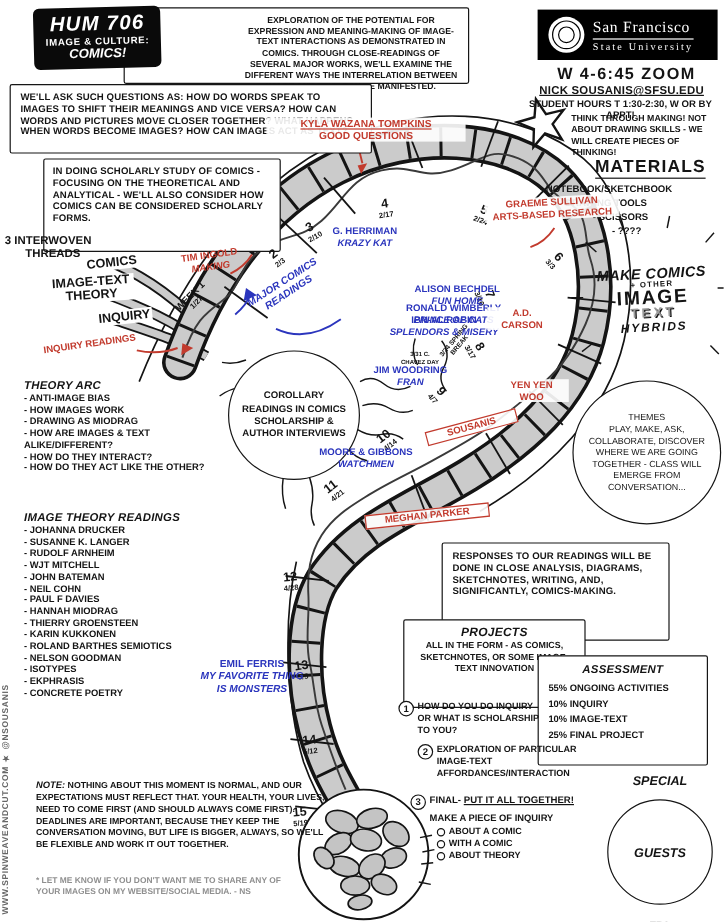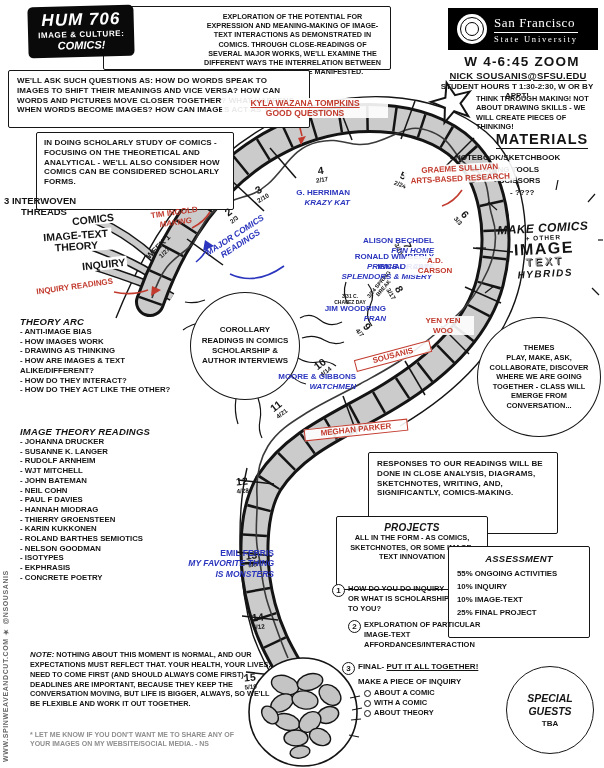--- a/index.html
+++ b/index.html
@@ -38,21 +38,21 @@
   .lab-blue{font-size:8.5px;font-weight:bold;font-style:italic;color:#2b35bd;text-align:center;line-height:1.15;}
   
   .sect{font-size:9.5px;font-weight:bold;font-style:italic;letter-spacing:.2px;}
   .list{font-size:7.8px;font-weight:bold;line-height:9.7px;}
   
   .wk{font-weight:bold;text-align:center;line-height:1;z-index:2;}
   .wk .n{font-size:10.5px;display:block;}
   .wk .d{font-size:6.3px;display:block;margin-top:1px;}
   .wk1 .n{font-size:8px;}
   
-  .rdg{font-size:8px;font-weight:bold;text-align:right;line-height:1.22;color:#2b35bd;}
+  .rdg{font-size:8px;font-weight:bold;text-align:center;line-height:1.22;color:#2b35bd;}
   .rdg .w{font-style:italic;display:block;}
   .gst{font-size:8px;font-weight:bold;text-align:center;line-height:1.2;color:#c23b2e;background:rgba(255,255,255,.9);padding:0 2px;}
   .brk{font-weight:bold;color:#141414;line-height:1.1;text-align:center;}
   
   .circ{border:1.5px solid #161616;border-radius:50%;background:#fff;display:flex;flex-direction:column;align-items:center;justify-content:center;text-align:center;box-sizing:border-box;}
   
   .cnum{display:inline-block;width:11px;height:11px;border:1.3px solid #141414;border-radius:50%;text-align:center;font-size:8px;line-height:11px;font-weight:bold;flex:none;background:#fff;}
   .proj{display:flex;gap:3px;font-size:7.5px;font-weight:bold;line-height:1.3;}
   .opt{position:relative;padding-left:12px;font-size:7.5px;font-weight:bold;line-height:1.35;}
   .opt::before{content:"";position:absolute;left:2px;top:2px;width:5px;height:5px;border:1.3px solid #141414;border-radius:50%;background:#fff;}
@@ -232,21 +232,21 @@
   <div class="abs txt thr" style="left:70px;top:213px;transform:rotate(-6deg);">COMICS</div>
   <div class="abs txt thr ctr" style="left:40px;top:230px;width:68px;transform:rotate(-4deg);line-height:1.05;">IMAGE-TEXT THEORY</div>
   <div class="abs txt thr" style="left:80px;top:258px;transform:rotate(-6deg);">INQUIRY</div>
   <div class="abs txt lab-red" style="left:36px;top:282px;transform:rotate(-8deg);">INQUIRY READINGS</div>
   <div class="abs txt lab-blue" style="left:196px;top:230px;width:84px;transform:rotate(-33deg);">MAJOR COMICS READINGS</div>
 
   <div class="abs txt" style="left:20px;top:316px;width:152px;">
     <div class="sect">THEORY ARC</div>
     <div class="list">- ANTI-IMAGE BIAS</div>
     <div class="list">- HOW IMAGES WORK</div>
-    <div class="list">- DRAWING AS THINKING</div>
+    <div class="list">- DRAWING AS MIODRAG</div>
     <div class="list">- HOW ARE IMAGES &amp; TEXT ALIKE/DIFFERENT?</div>
     <div class="list">- HOW DO THEY INTERACT?</div>
     <div class="list">- HOW DO THEY ACT LIKE THE OTHER?</div>
   </div>
 
   <div class="abs txt" style="left:20px;top:426px;width:170px;">
     <div class="sect">IMAGE THEORY READINGS</div>
     <div class="list">- JOHANNA DRUCKER</div>
     <div class="list">- SUSANNE K. LANGER</div>
     <div class="list">- RUDOLF ARNHEIM</div>
@@ -259,21 +259,21 @@
     <div class="list">- KARIN KUKKONEN</div>
     <div class="list">- ROLAND BARTHES SEMIOTICS</div>
     <div class="list">- NELSON GOODMAN</div>
     <div class="list">- ISOTYPES</div>
     <div class="list">- EKPHRASIS</div>
     <div class="list">- CONCRETE POETRY</div>
   </div>
 
   <div class="abs txt circ" style="left:190px;top:292px;width:110px;height:108px;padding:10px;font-size:8px;font-weight:bold;line-height:1.3;">COROLLARY READINGS IN COMICS SCHOLARSHIP &amp; AUTHOR INTERVIEWS</div>
 
-  <div class="abs txt circ" style="left:477px;top:317px;width:124px;height:120px;padding:10px;font-size:7.4px;font-weight:bold;line-height:1.3;">
+  <div class="abs txt circ" style="left:477px;top:317px;width:124px;height:120px;padding:10px;font-size:7.4px;font-weight:normal;line-height:1.3;">
     <div>THEMES</div>
     <div>PLAY, MAKE, ASK, COLLABORATE, DISCOVER WHERE WE ARE GOING TOGETHER - CLASS WILL EMERGE FROM CONVERSATION...</div>
   </div>
 
   <div class="abs wk wk1" style="left:146px;top:242px;transform:rotate(-45deg);">
       <span class="n">WEEK 1</span>
       <span class="d">1/27</span>
     </div>
   <div class="abs wk" style="left:226px;top:206px;transform:rotate(-38deg);">
       <span class="n">2</span>
@@ -413,19 +413,19 @@
   </div>
 
   <div class="abs txt note" style="left:30px;top:650px;width:242px;">
     <span class="it" style="font-size:7.8px;">NOTE:</span>
     <span>NOTHING ABOUT THIS MOMENT IS NORMAL, AND OUR EXPECTATIONS MUST REFLECT THAT. YOUR HEALTH, YOUR LIVES, NEED TO COME FIRST (AND SHOULD ALWAYS COME FIRST). DEADLINES ARE IMPORTANT, BECAUSE THEY KEEP THE CONVERSATION MOVING, BUT LIFE IS BIGGER, ALWAYS, SO WE'LL BE FLEXIBLE AND WORK IT OUT TOGETHER.</span>
   </div>
   <div class="abs txt footnote" style="left:30px;top:730px;width:218px;">* LET ME KNOW IF YOU DON'T WANT ME TO SHARE ANY OF YOUR IMAGES ON MY WEBSITE/SOCIAL MEDIA. - NS</div>
 
   <div class="abs txt vert" style="left:2px;top:390px;height:372px;">WWW.SPINWEAVEANDCUT.COM ★ @NSOUSANIS</div>
 
-  <div class="abs txt circ" style="left:506px;top:666px;width:88px;height:88px;">
+  <div class="abs txt circ" style="left:506px;top:666px;width:88px;height:88px;gap:47px;">
     <div class="sg1">SPECIAL</div>
     <div class="sg1">GUESTS</div>
     <div class="sg2">TBA</div>
   </div>
 
 </div>
 
 </body></html>

